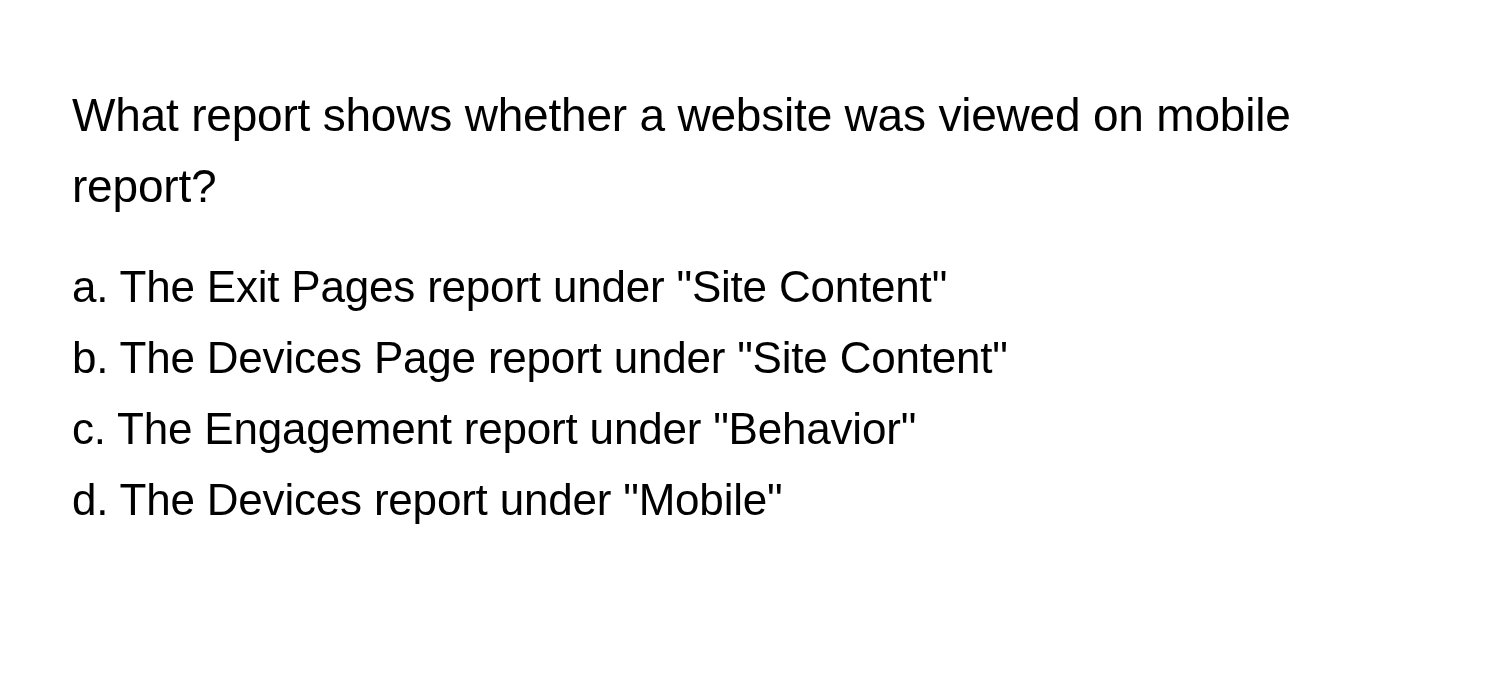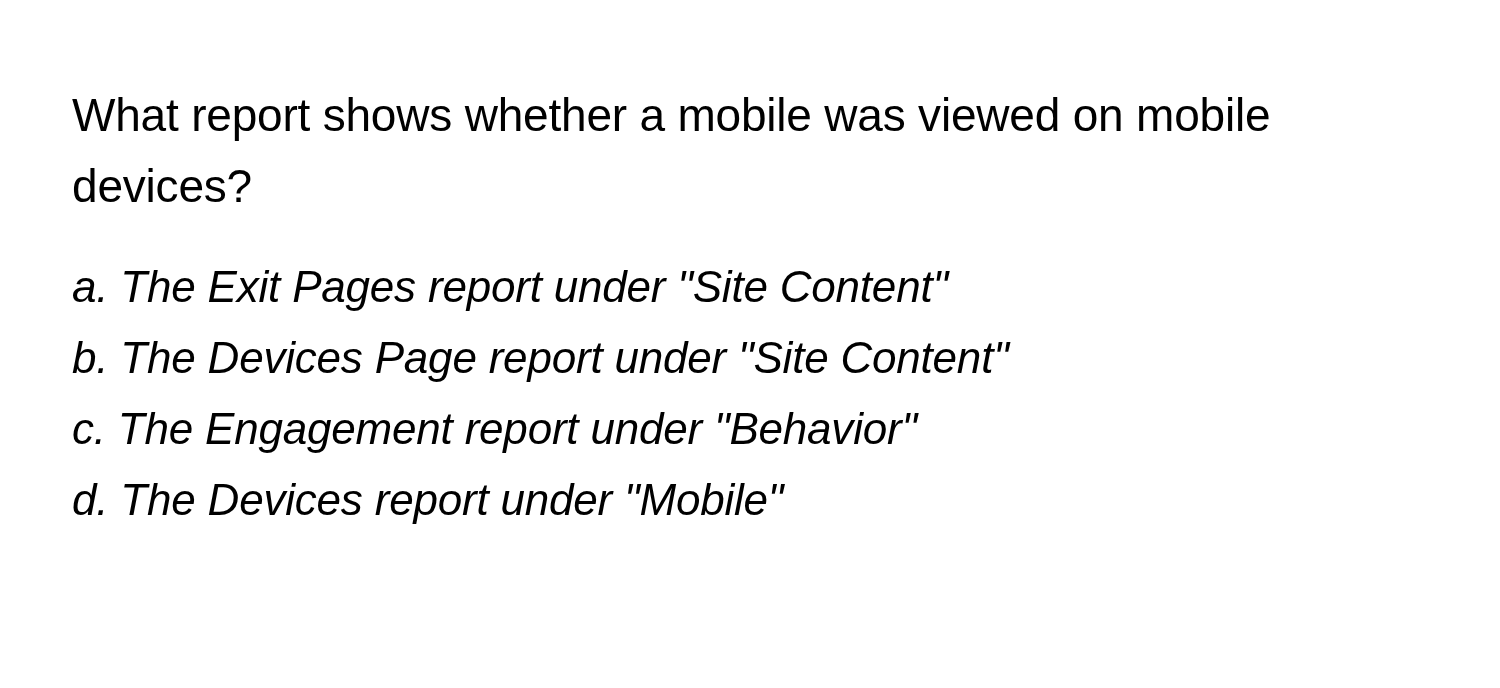--- a/index.html
+++ b/index.html
@@ -20,27 +20,26 @@
       line-height: 1.55;
       font-weight: 400;
       margin-bottom: 28px;
       letter-spacing: -0.2px;
     }
     .option {
       font-size: 44px;
       line-height: 1.62;
       font-weight: 400;
       letter-spacing: -0.2px;
-      font-style: italic;
     }
   </style>
 </head>
 <body>
 
-<div class="question">What report shows whether a mobile was viewed on mobile devices?</div>
+<div class="question">What report shows whether a website was viewed on mobile report?</div>
 
 <div class="option">
   <span>a.</span>
   <span>The Exit Pages report under "Site Content"</span>
 </div>
 
 <div class="option">
   <span>b.</span>
   <span>The Devices Page report under "Site Content"</span>
 </div>

